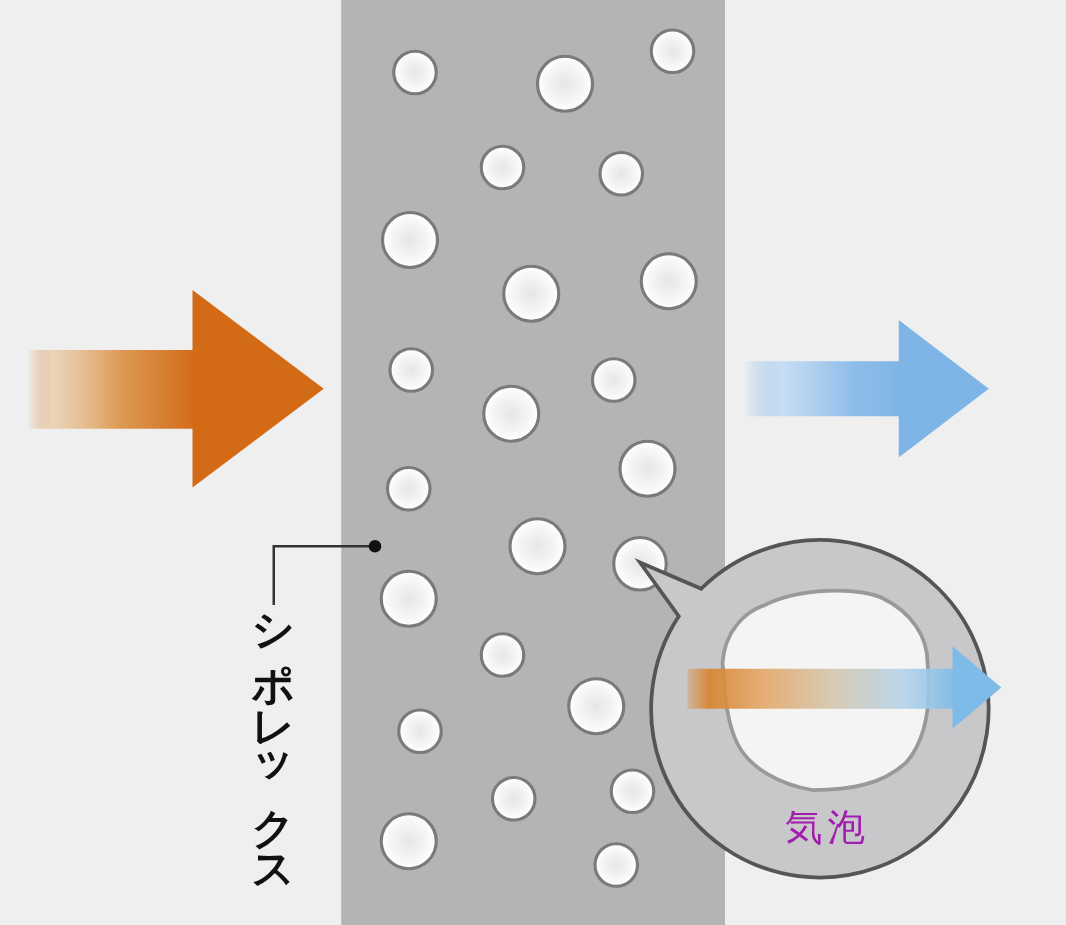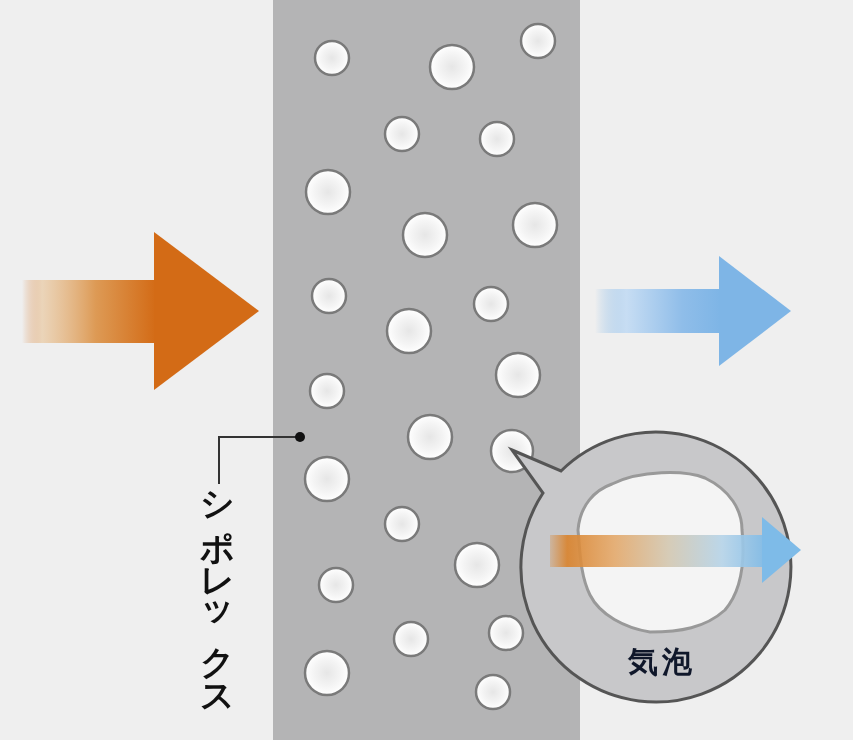--- a/index.html
+++ b/index.html
@@ -3,21 +3,21 @@
 <meta charset="utf-8">
 <style>
   html, body { margin: 0; padding: 0; }
   body { width: 853px; height: 740px; background: #efefef; position: relative; overflow: hidden;
          font-family: "DejaVu Sans", sans-serif; }
   #stage { position: absolute; left: 0; top: 0; width: 853px; height: 740px; }
   .vlabel { position: absolute; left: 198px; top: 468px; width: 40px;
             font-size: 34px; font-weight: bold; color: #111; line-height: 41px;
             text-align: center; writing-mode: vertical-rl; letter-spacing: 0px; }
   .bubble-label { position: absolute; left: 612px; top: 642px; width: 100px; text-align: center;
-                  font-size: 30px; font-weight: bold; color: #0f172a; letter-spacing: 4px; }
+                  font-size: 30px; font-weight: normal; color: #a21caf; letter-spacing: 4px; }
 </style>
 </head>
 <body>
 
 <svg id="stage" width="853" height="740" viewBox="0 0 853 740" xmlns="http://www.w3.org/2000/svg">
   <defs>
     <linearGradient id="gradOrange" x1="0" y1="0" x2="1" y2="0">
       <stop offset="0" stop-color="#d36b16" stop-opacity="0"></stop>
       <stop offset="0.15" stop-color="#e9c9a2" stop-opacity="0.7"></stop>
       <stop offset="0.55" stop-color="#dd9a55"></stop>

